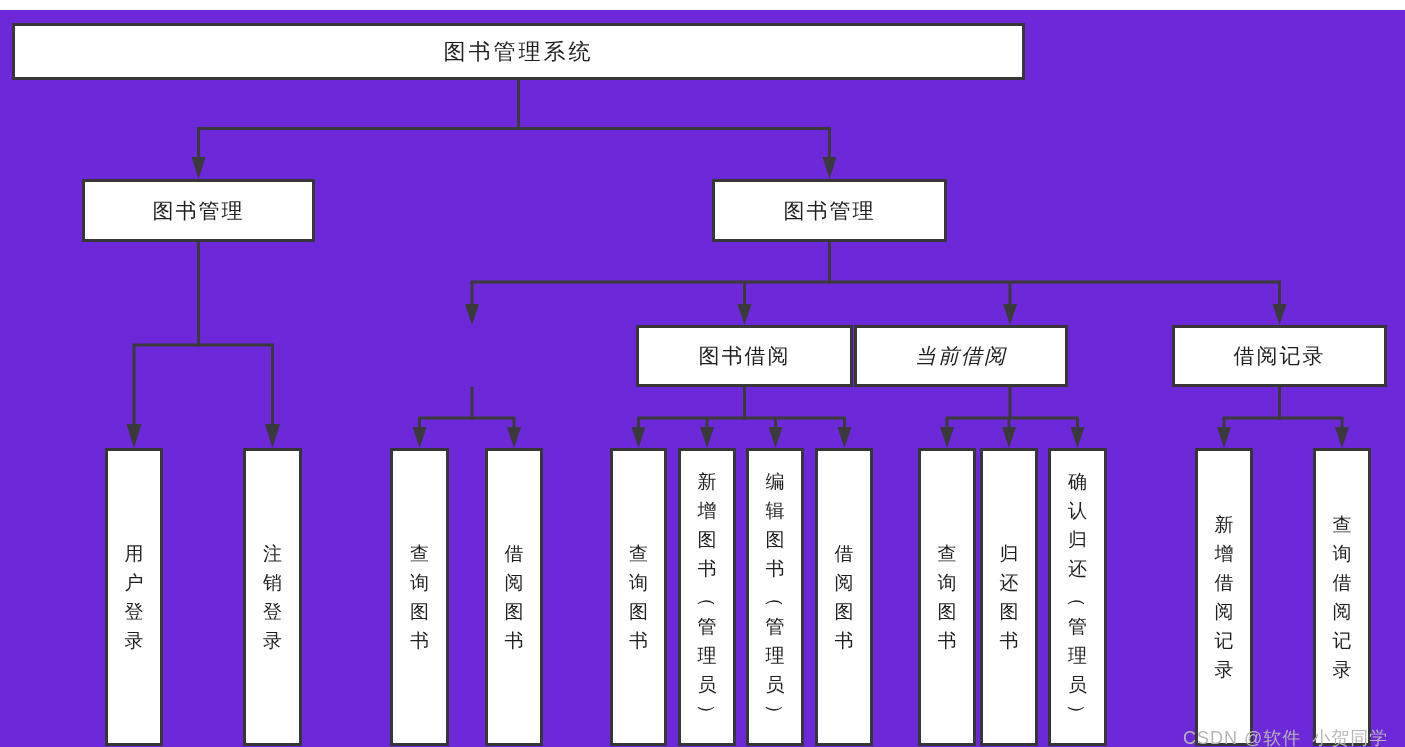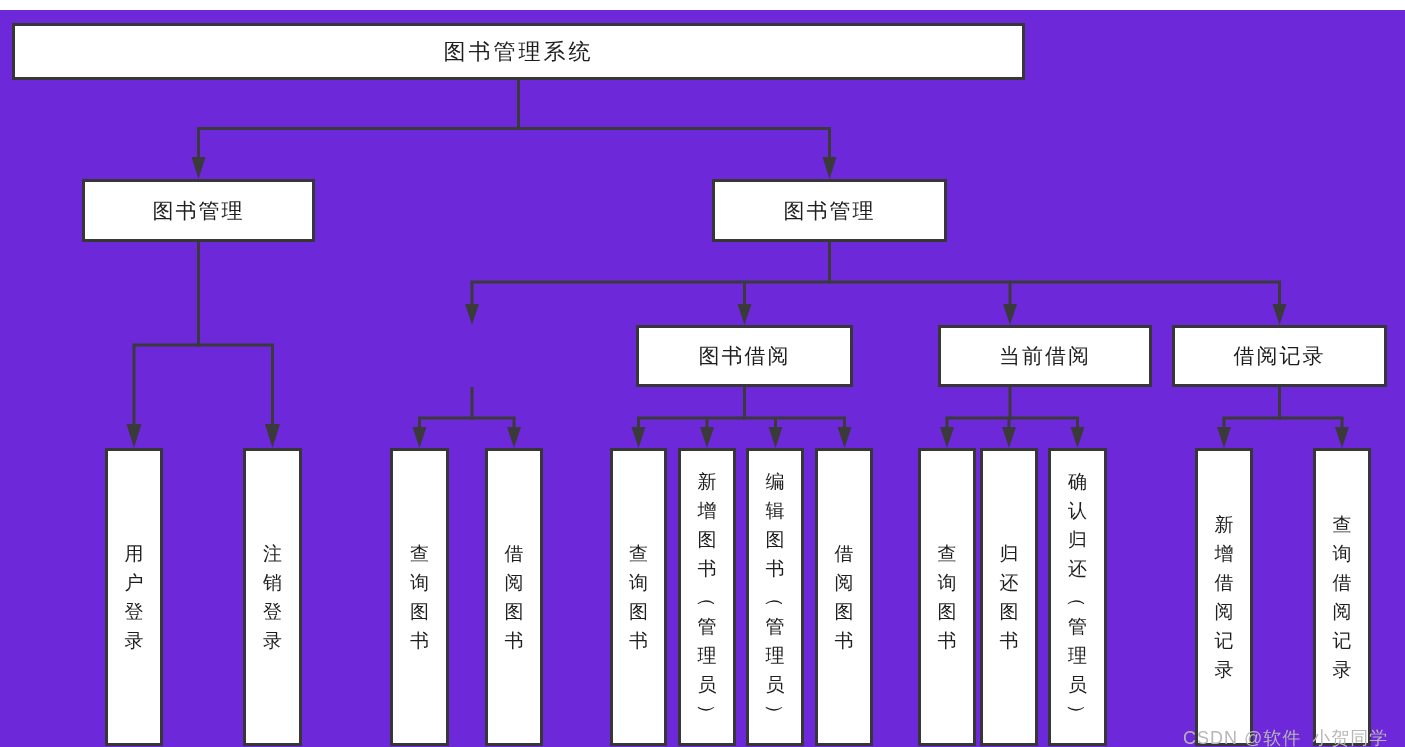--- a/index.html
+++ b/index.html
@@ -101,21 +101,21 @@
   <div class="node hnode" style="left:82px;top:169px;width:233px;height:63px;">
     <span>图书管理</span>
   </div>
   <div class="node hnode" style="left:712px;top:169px;width:235px;height:63px;text-align:center;">
     <span>图书管理</span>
   </div>
 
   <div class="node hnode" style="left:636px;top:315px;width:217px;height:62px;justify-content:center;">
     <span>图书借阅</span>
   </div>
-  <div class="node hnode" style="left:938px;top:315px;width:214px;height:62px;">
+  <div class="node hnode" style="left:854px;top:315px;width:214px;height:62px;font-style:italic;">
     <span>当前借阅</span>
   </div>
   <div class="node hnode" style="left:1172px;top:315px;width:215px;height:62px;justify-content:center;">
     <span>借阅记录</span>
   </div>
 
   <div class="node vnode" style="left:105px;top:438px;width:58px;height:298px;">
       <span class="vchar">用</span>
       <span class="vchar">户</span>
       <span class="vchar">登</span>

